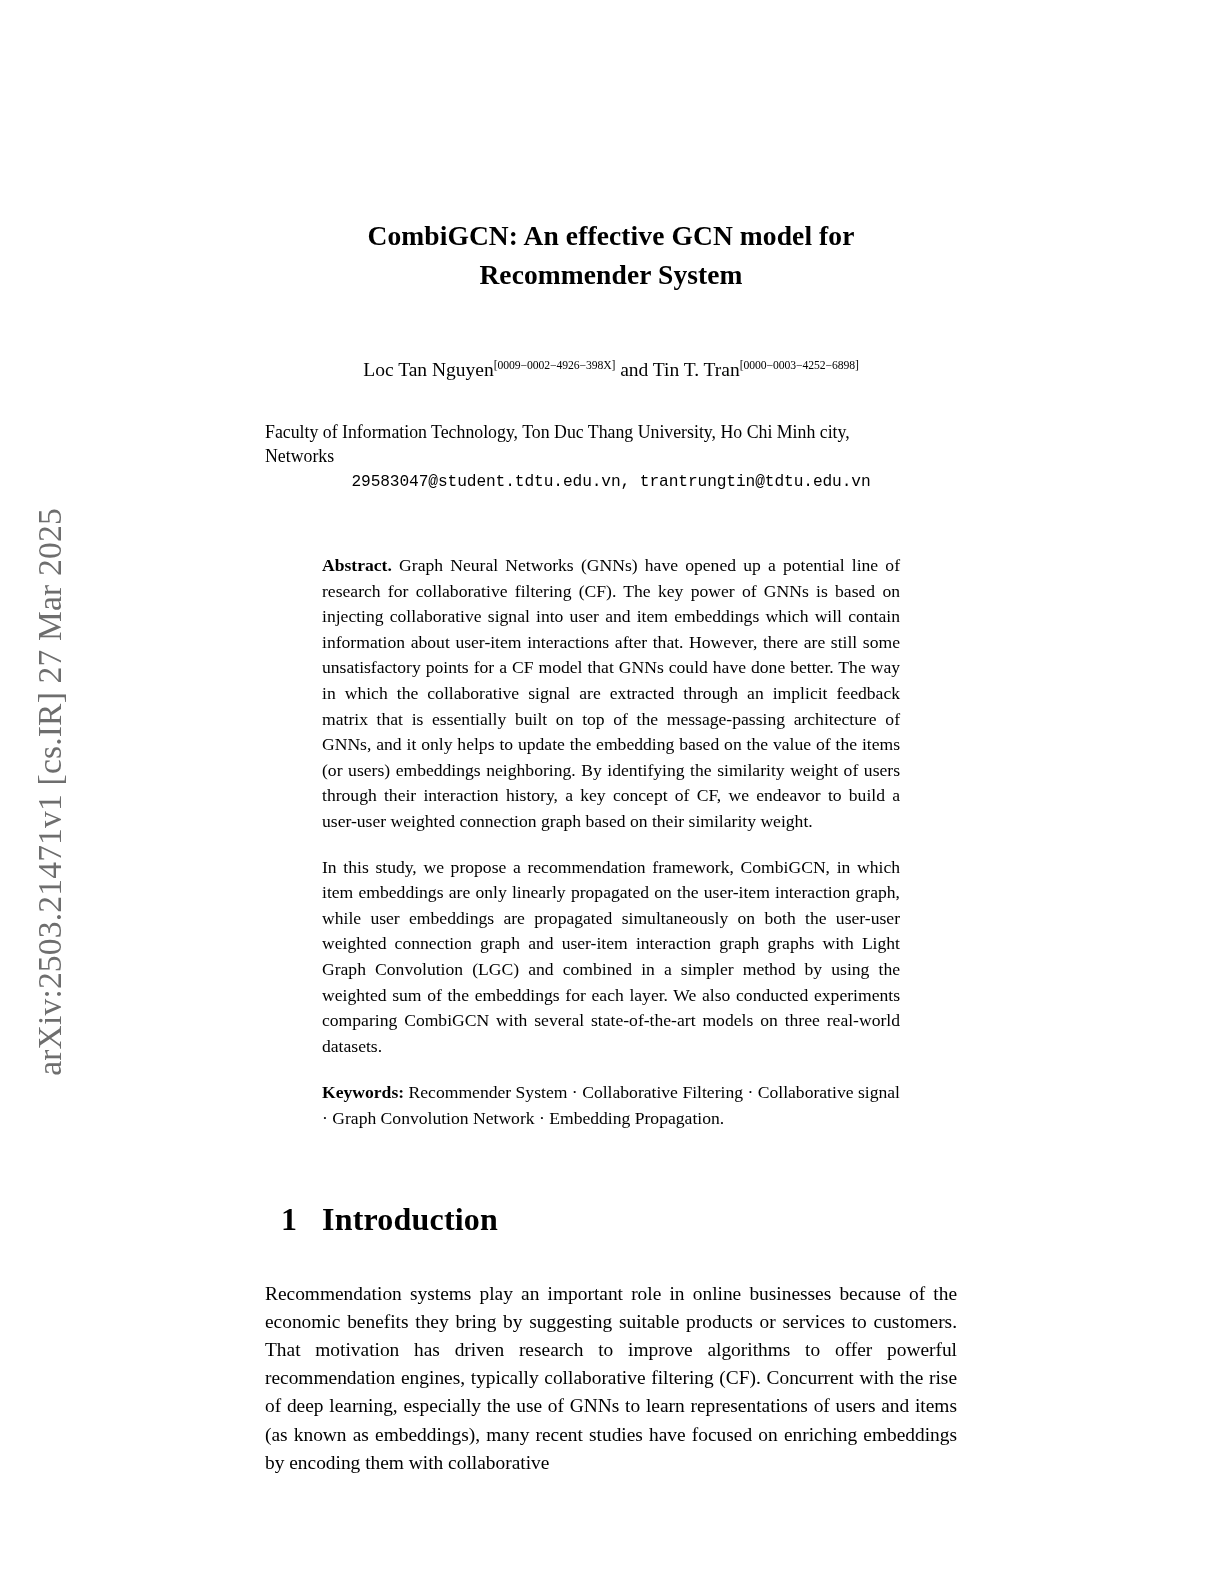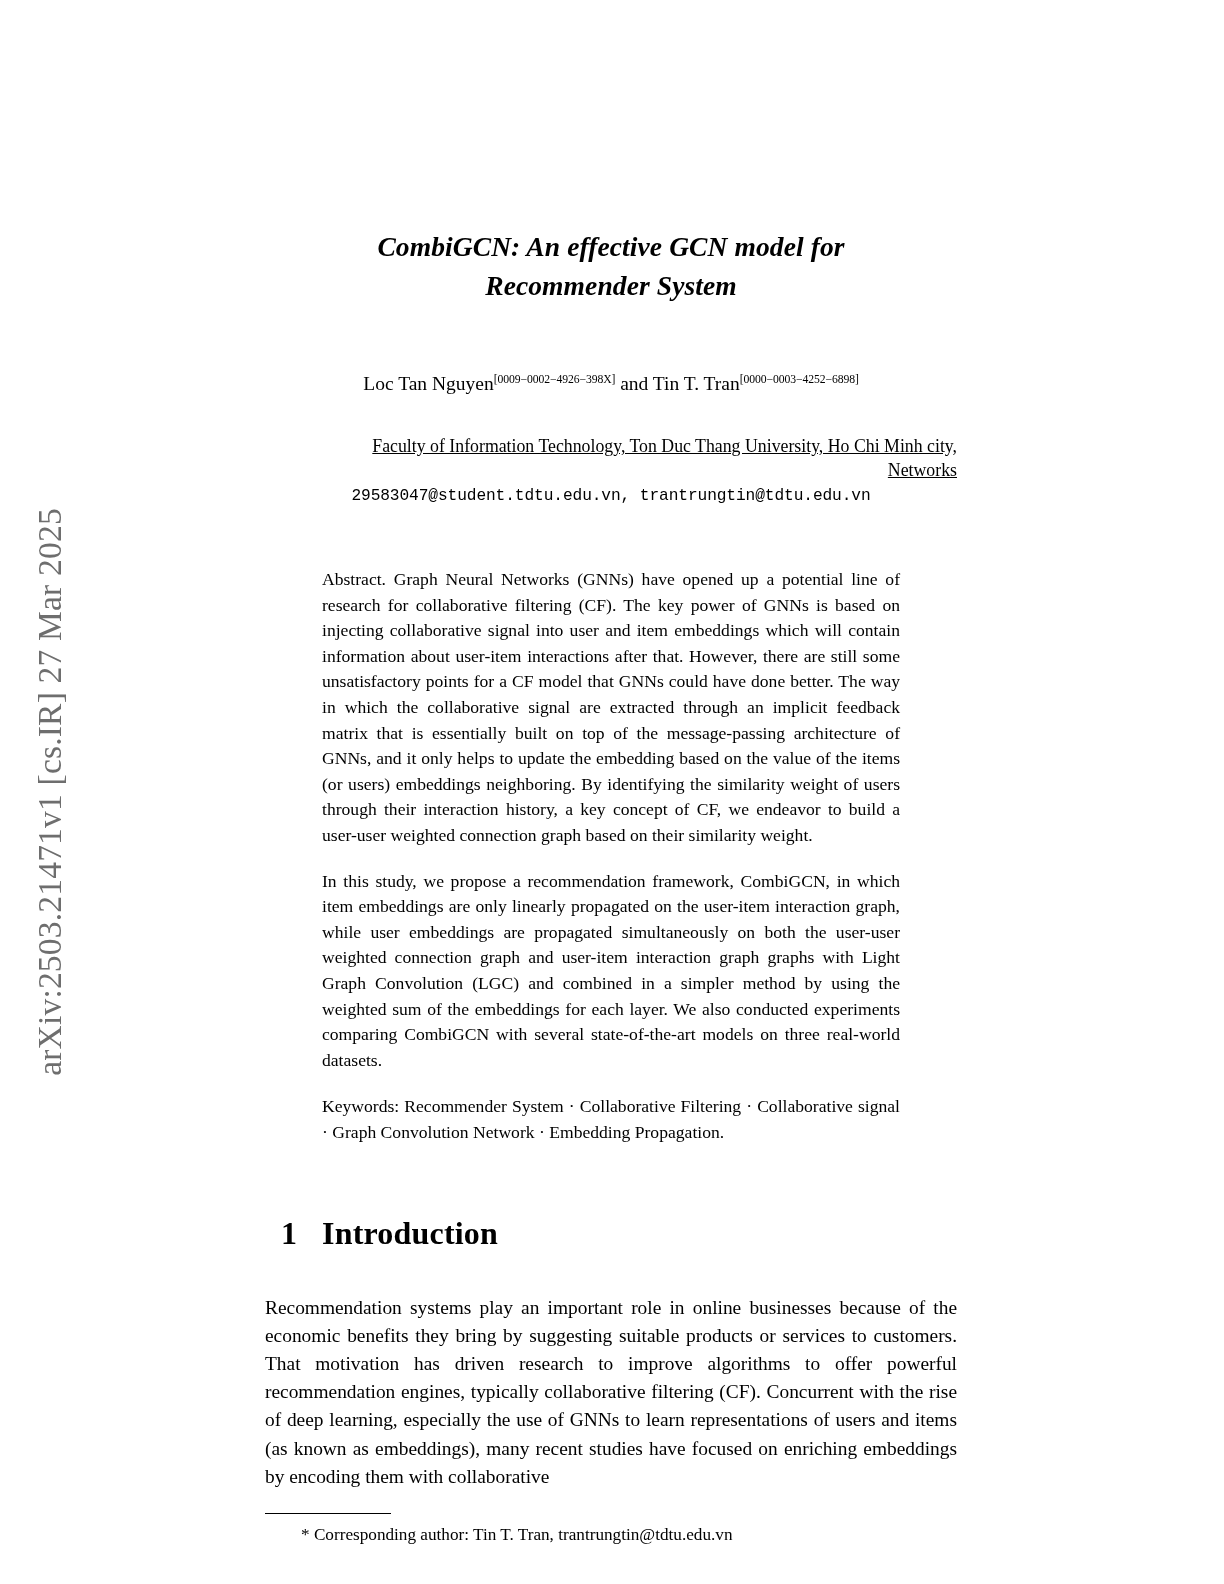--- a/index.html
+++ b/index.html
@@ -47,46 +47,44 @@
     top: 0;
     width: 692px;
   }
 
   .title {
     text-align: center;
     font-size: 27.5px;
     font-weight: bold;
     line-height: 1.42;
     letter-spacing: 0.1px;
-    margin: 11px;
+    margin: 0;
     padding-top: 216px;
-    font-style: italic;
   }
   .title-line { display: block; }
 
   .authors {
     text-align: center;
     font-size: 19.5px;
     line-height: 1.4;
     margin: 8px;
     padding-top: 54px;
   }
   .orcid {
     font-size: 0.60em;
     vertical-align: super;
     letter-spacing: -0.1px;
   }
 
   .affiliation {
-    text-align: right;
+    text-align: left;
     font-size: 17.8px;
     line-height: 1.32;
     margin: 0;
     padding-top: 30px;
-    text-decoration: underline;
   }
   .emails {
     text-align: center;
     font-family: "Liberation Mono", "DejaVu Sans Mono", monospace;
     font-size: 16.2px;
     line-height: 1.4;
     margin: 0;
     padding-top: 3px;
     letter-spacing: -0.1px;
   }
@@ -99,21 +97,21 @@
   }
   .abstract-block p {
     margin: 0;
     font-size: 17.6px;
     line-height: 1.455;
     text-align: justify;
     text-justify: inter-word;
   }
   .abstract-block p.para2 { text-indent: 0; margin-top: 20px; }
   .kw { padding-top: 21px !important; }
-  .lead { font-weight: normal; }
+  .lead { font-weight: bold; }
 
   
   .section-heading {
     font-size: 32px;
     font-weight: bold;
     margin: 16px;
     padding-top: 53px;
     letter-spacing: 0.2px;
   }
   .section-heading .num { display: inline-block; width: 41px; }
@@ -171,19 +169,15 @@
     <div class="abstract-block">
       <p><span class="lead">Abstract.</span> <span>Graph Neural Networks (GNNs) have opened up a potential line of research for collaborative filtering (CF). The key power of GNNs is based on injecting collaborative signal into user and item embeddings which will contain information about user-item interactions after that. However, there are still some unsatisfactory points for a CF model that GNNs could have done better. The way in which the collaborative signal are extracted through an implicit feedback matrix that is essentially built on top of the message-passing architecture of GNNs, and it only helps to update the embedding based on the value of the items (or users) embeddings neighboring. By identifying the similarity weight of users through their interaction history, a key concept of CF, we endeavor to build a user-user weighted connection graph based on their similarity weight.</span></p>
       <p class="para2">In this study, we propose a recommendation framework, CombiGCN, in which item embeddings are only linearly propagated on the user-item interaction graph, while user embeddings are propagated simultaneously on both the user-user weighted connection graph and user-item interaction graph graphs with Light Graph Convolution (LGC) and combined in a simpler method by using the weighted sum of the embeddings for each layer. We also conducted experiments comparing CombiGCN with several state-of-the-art models on three real-world datasets.</p>
       <p class="kw"><span class="lead">Keywords:</span> <span>Recommender System · Collaborative Filtering · Collaborative signal · Graph Convolution Network · Embedding Propagation.</span></p>
     </div>
 
     <h2 class="section-heading"><span class="num">1</span><span>Introduction</span></h2>
 
     <p class="body-para">Recommendation systems play an important role in online businesses because of the economic benefits they bring by suggesting suitable products or services to customers. That motivation has driven research to improve algorithms to offer powerful recommendation engines, typically collaborative filtering (CF). Concurrent with the rise of deep learning, especially the use of GNNs to learn representations of users and items (as known as embeddings), many recent studies have focused on enriching embeddings by encoding them with collaborative</p>
 
-    <div class="footnote-area">
-      <hr class="footnote-rule">
-      <p class="footnote-text">* Corresponding author: Tin T. Tran, trantrungtin@tdtu.edu.vn</p>
-    </div>
 
   </div>
 </div>
 
 </body></html>

